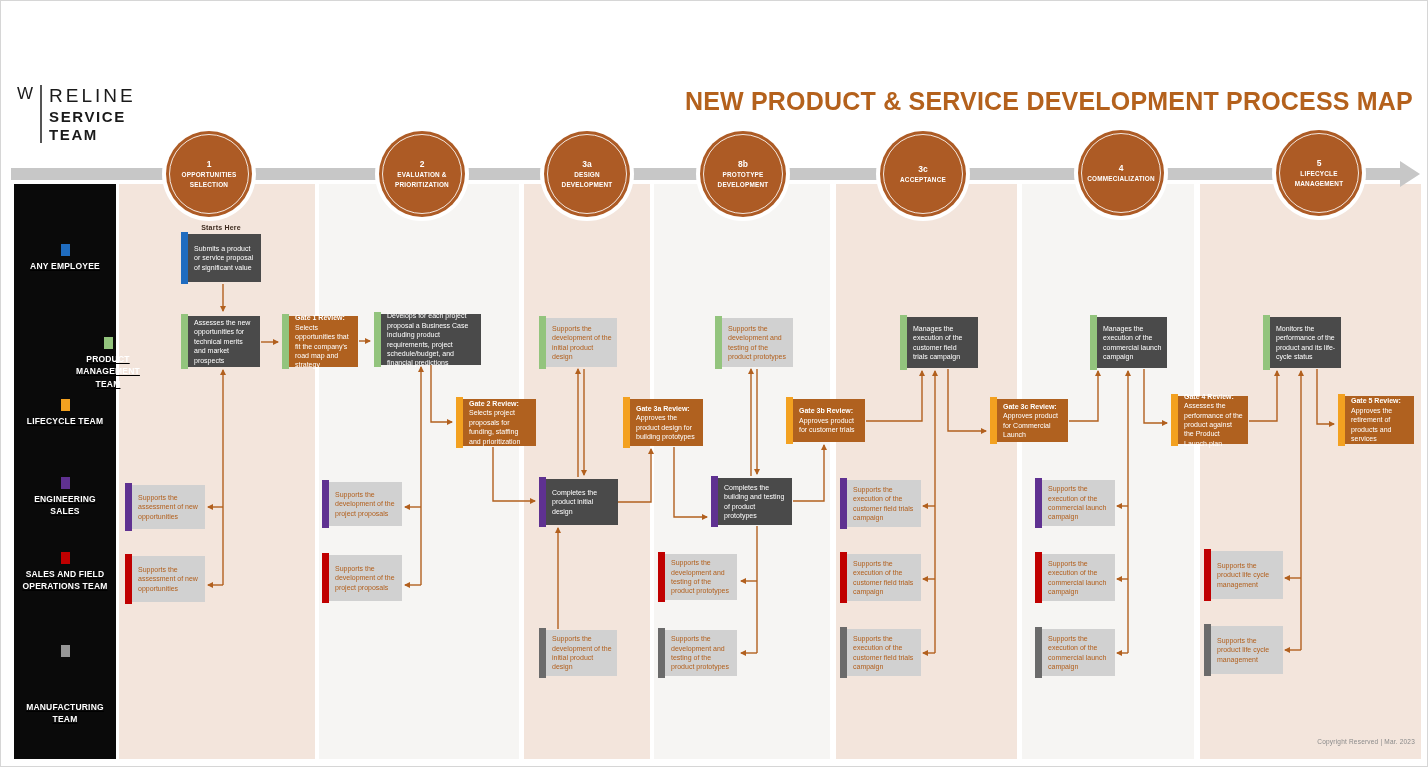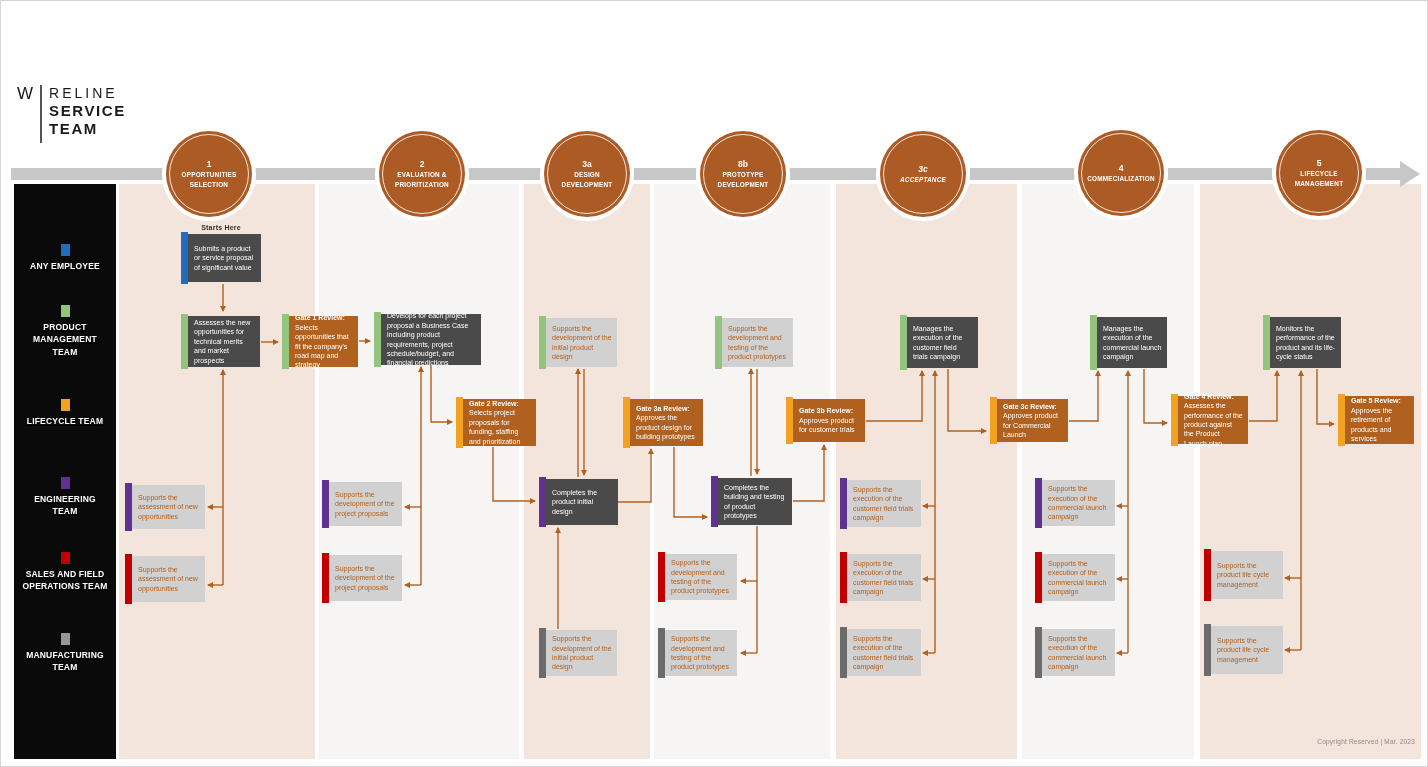--- a/index.html
+++ b/index.html
@@ -3,21 +3,21 @@
 <meta charset="utf-8">
 <style>
   html,body{margin:0;padding:0;background:#e9e9e9;font-family:"Liberation Sans",sans-serif;}
   #canvas{position:relative;width:1428px;height:767px;background:#ffffff;border:1px solid #d6d6d6;box-sizing:border-box;overflow:hidden;margin:0 auto;}
 
   
   .logo{position:absolute;left:16px;top:84px;display:flex;align-items:flex-start;color:#1a1a1a;}
   .logo .w{font-size:17px;font-weight:400;letter-spacing:2px;line-height:1;}
   .logo .bar{width:2px;height:58px;background:#555;margin:0 7px 0 5px;}
   .logo .col{display:flex;flex-direction:column;line-height:1.2;}
-  .logo .l1{font-size:14px;font-weight:400;letter-spacing:3px;}
+  .logo .l1{font-size:19px;font-weight:400;letter-spacing:3px;}
   .logo .l2,.logo .l3{font-size:15px;font-weight:700;letter-spacing:1.6px;}
   .title{position:absolute;right:14px;top:86px;font-size:25px;font-weight:700;color:#B4611C;letter-spacing:0.2px;white-space:nowrap;}
 
   
   .band{position:absolute;left:10px;top:167px;width:1392px;height:12px;background:#C7C7C7;z-index:1;}
   .band-arrow{position:absolute;left:1399px;top:160px;width:0;height:0;border-left:20px solid #C7C7C7;border-top:13px solid transparent;border-bottom:13px solid transparent;z-index:1;}
 
   
   .sidebar{position:absolute;left:13px;top:183px;width:102px;height:575px;background:#0A0A0A;z-index:2;}
   .lane{position:absolute;left:0;width:102px;display:flex;flex-direction:column;align-items:center;text-decoration:underline;}
@@ -57,60 +57,61 @@
   <div class="logo">
     <span class="w">W</span>
     <div class="bar"></div>
     <div class="col">
       <span class="l1">RELINE</span>
       <span class="l2">SERVICE</span>
       <span class="l3">TEAM</span>
     </div>
   </div>
 
+  <div class="title">NEW PRODUCT &amp; SERVICE DEVELOPMENT PROCESS MAP</div>
 
   <div class="band"></div>
   <div class="band-arrow"></div>
 
   <div id="columns">
       <div class="colband tone-beige" style="left: 118px; width: 196px;"></div>
       <div class="colband tone-light" style="left: 318px; width: 200px;"></div>
       <div class="colband tone-beige" style="left: 523px; width: 126px;"></div>
       <div class="colband tone-light" style="left: 653px; width: 176px;"></div>
       <div class="colband tone-beige" style="left: 835px; width: 181px;"></div>
       <div class="colband tone-light" style="left: 1021px; width: 172px;"></div>
       <div class="colband tone-beige" style="left: 1199px; width: 221px;"></div>
     </div>
 
   <div class="sidebar" id="sidebar">
       <div class="lane" style="top: 60px;">
         <div class="sq" style="background: rgb(31, 108, 192);"></div>
         <div class="lbl">ANY EMPLOYEE</div>
       </div>
-      <div class="lane" style="top: 121px;">
+      <div class="lane" style="top: 153px; margin-left: 43px;">
         <div class="sq" style="background: rgb(147, 196, 125);"></div>
         <div class="lbl">PRODUCT
 MANAGEMENT
 TEAM</div>
       </div>
       <div class="lane" style="top: 215px;">
         <div class="sq" style="background: rgb(243, 161, 32);"></div>
         <div class="lbl">LIFECYCLE TEAM</div>
       </div>
       <div class="lane" style="top: 293px;">
         <div class="sq" style="background: rgb(95, 49, 145);"></div>
         <div class="lbl">ENGINEERING
-TEAM</div>
+SALES</div>
       </div>
       <div class="lane" style="top: 368px;">
         <div class="sq" style="background: rgb(192, 0, 0);"></div>
         <div class="lbl">SALES AND FIELD
 OPERATIONS TEAM</div>
       </div>
-      <div class="lane" style="top: 449px;">
+      <div class="lane" style="top: 461px; gap: 40px;">
         <div class="sq" style="background: rgb(150, 150, 150);"></div>
         <div class="lbl">MANUFACTURING
 TEAM</div>
       </div>
     </div>
 
   <svg id="wires" width="1428" height="767">
     <defs>
       <marker id="ah" viewBox="0 0 6 6" refX="5" refY="3" markerWidth="6" markerHeight="6" markerUnits="userSpaceOnUse" orient="auto">
         <path d="M0,0 L6,3 L0,6 Z" fill="#B2601E"></path>
@@ -310,21 +311,21 @@
         <div class="num">3a</div>
         <div class="nm">DESIGN
 DEVELOPMENT</div>
       </div>
       <div class="phase" style="left: 699px; top: 130px;">
         <div class="ring"></div>
         <div class="num">8b</div>
         <div class="nm">PROTOTYPE
 DEVELOPMENT</div>
       </div>
-      <div class="phase" style="left: 879px; top: 130px; font-style: italic;">
+      <div class="phase" style="left: 879px; top: 130px;">
         <div class="ring"></div>
         <div class="num">3c</div>
         <div class="nm">ACCEPTANCE</div>
       </div>
       <div class="phase" style="left: 1077px; top: 129px;">
         <div class="ring"></div>
         <div class="num">4</div>
         <div class="nm">COMMECIALIZATION</div>
       </div>
       <div class="phase" style="left: 1275px; top: 129px;">

